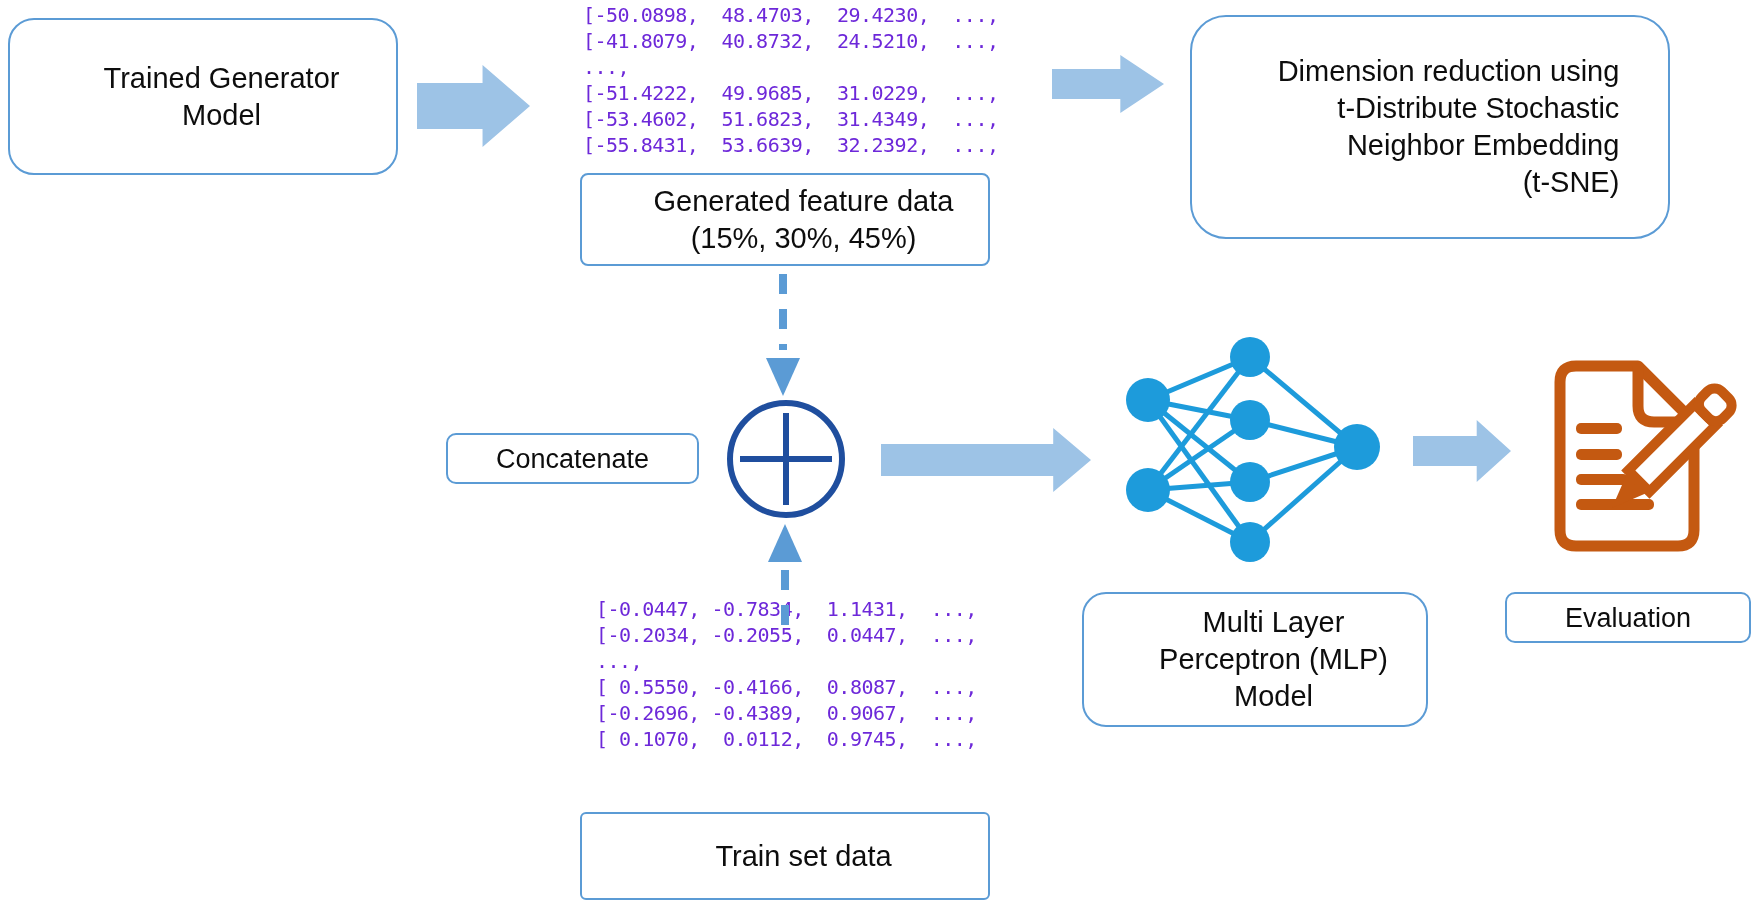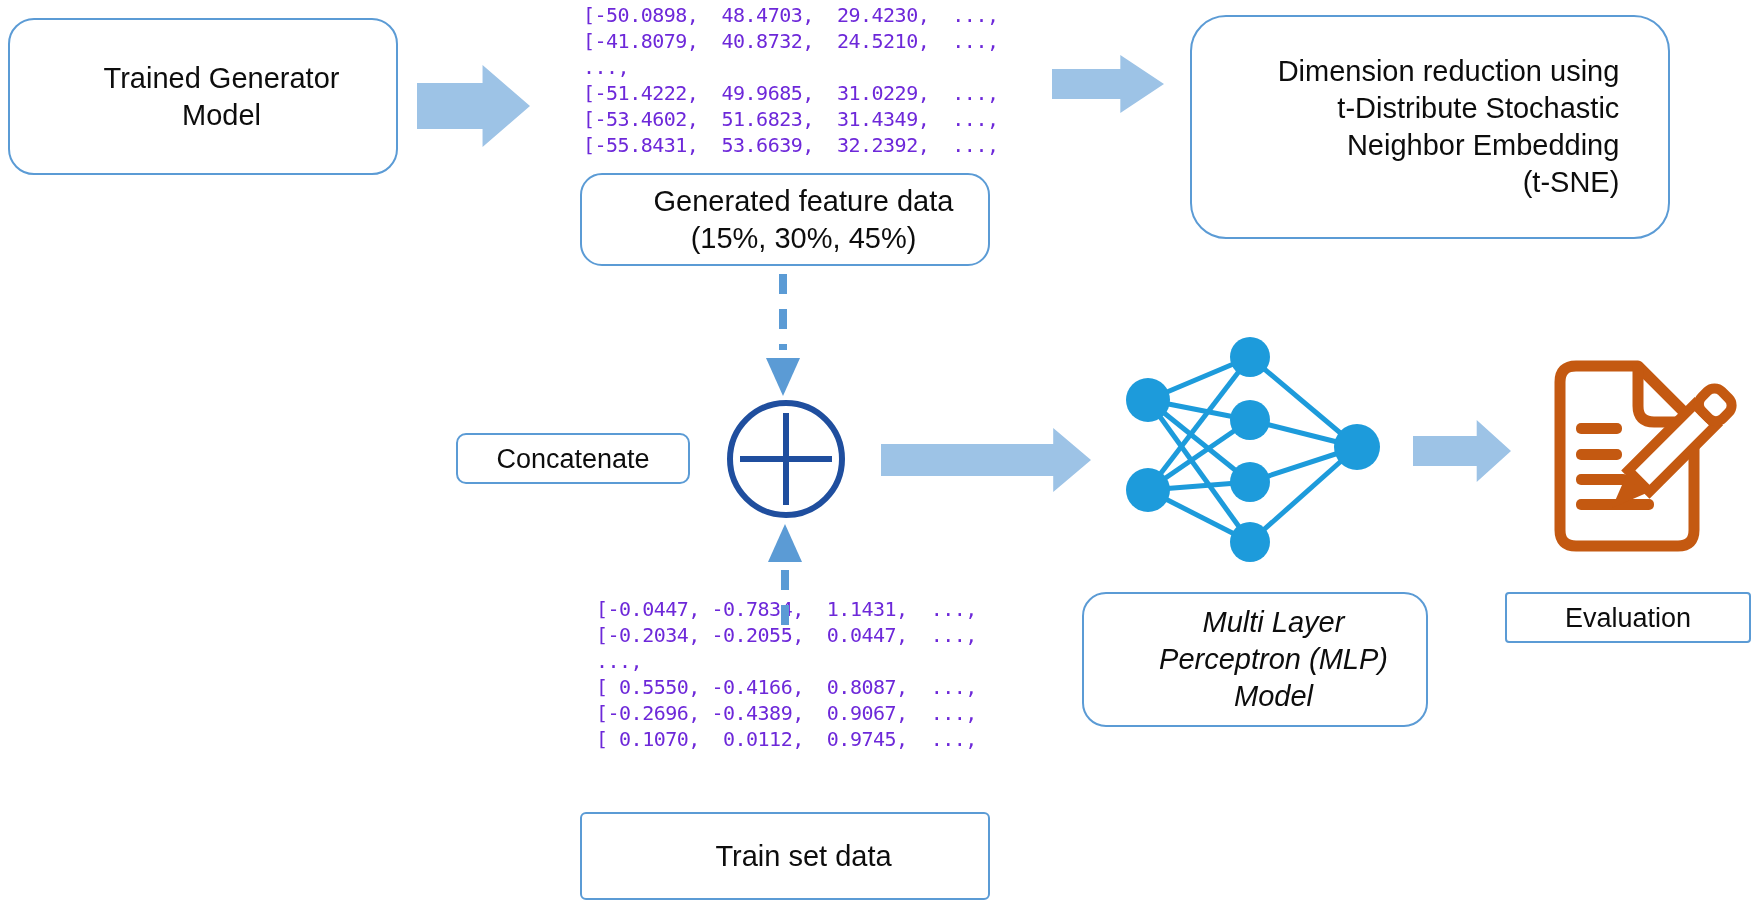--- a/index.html
+++ b/index.html
@@ -46,35 +46,35 @@
   }
 </style>
 </head>
 <body>
 
 <div id="canvas">
 
   <div class="node-box big-label" style="left:8px; top:18px; width:390px; height:157px; border-radius:26px;">Trained Generator
 Model</div>
 
-  <div class="node-box big-label" style="left:580px; top:173px; width:410px; height:93px; border-radius:22px;">Generated feature data
+  <div class="node-box big-label" style="left:580px; top:173px; width:410px; height:93px; border-radius:8px;">Generated feature data
 (15%, 30%, 45%)</div>
 
   <div class="node-box big-label" style="left:1190px; top:15px; width:480px; height:224px; border-radius:36px;text-align:right;">Dimension reduction using
 t-Distribute Stochastic
 Neighbor Embedding
 (t-SNE)</div>
 
-  <div class="node-box small-label" style="left:456px; top:433px; width:234px; height:51px; border-radius:10px;">Concatenate</div>
+  <div class="node-box small-label" style="left:446px; top:433px; width:253px; height:51px; border-radius:10px;">Concatenate</div>
 
-  <div class="node-box big-label" style="left:1082px; top:592px; width:346px; height:135px; border-radius:24px;font-style:italic;">Multi Layer
+  <div class="node-box big-label" style="left:1082px; top:592px; width:346px; height:135px; border-radius:24px;">Multi Layer
 Perceptron (MLP)
 Model</div>
 
-  <div class="node-box small-label" style="left:1505px; top:592px; width:246px; height:51px; border-radius:4px;">Evaluation</div>
+  <div class="node-box small-label" style="left:1505px; top:592px; width:246px; height:51px; border-radius:10px;">Evaluation</div>
 
   <div class="node-box big-label" style="left:580px; top:812px; width:410px; height:88px; border-radius:6px;">Train set data</div>
 
   <pre class="matrix" style="left:583px; top:2px;">[-50.0898,  48.4703,  29.4230,  ...,
 [-41.8079,  40.8732,  24.5210,  ...,
 ...,
 [-51.4222,  49.9685,  31.0229,  ...,
 [-53.4602,  51.6823,  31.4349,  ...,
 [-55.8431,  53.6639,  32.2392,  ...,</pre>
 

